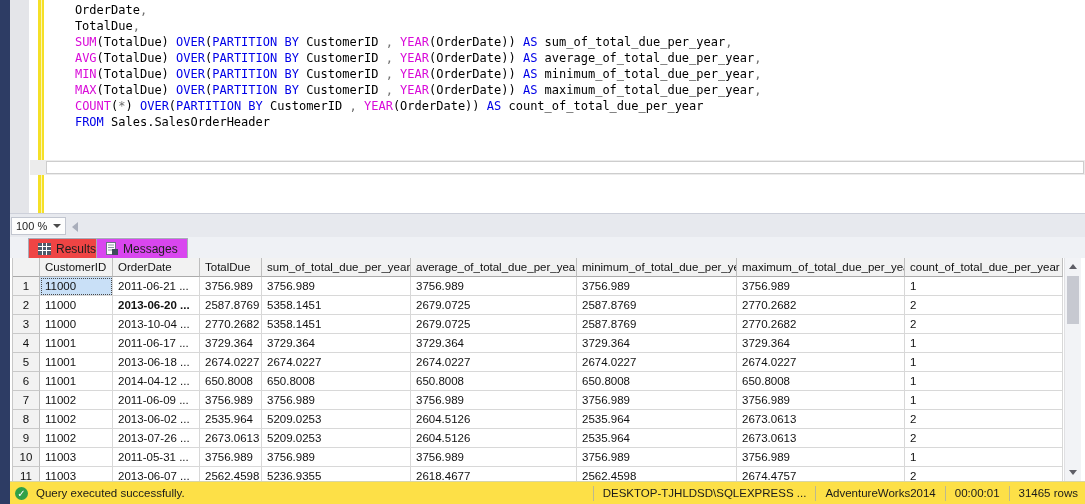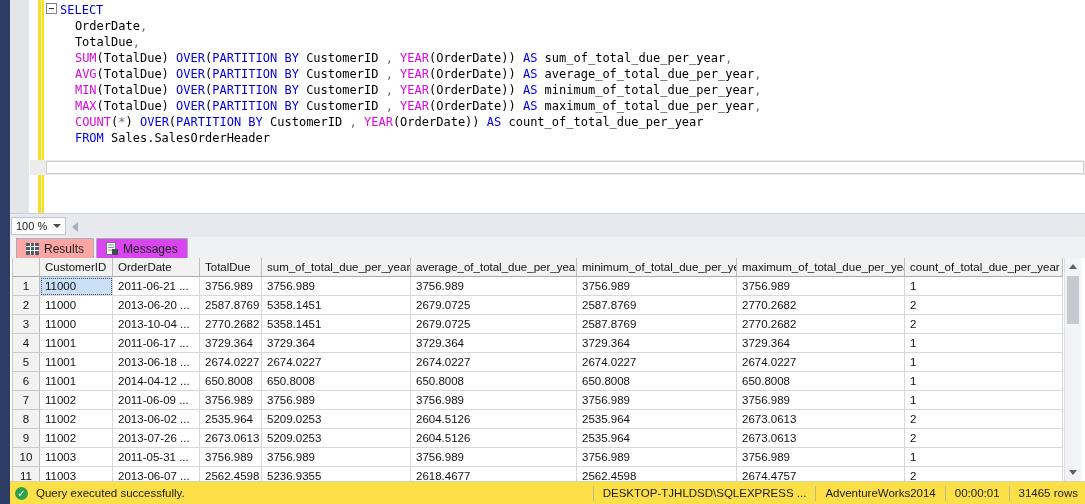--- a/index.html
+++ b/index.html
@@ -34,21 +34,21 @@
   .zoom-arrow{width:0;height:0;border-left:4px solid transparent;border-right:4px solid transparent;
               border-top:4px solid #4A4A4A;margin-right:4px;}
   .hscroll-left{position:absolute;left:62px;top:8px;width:0;height:0;
                 border-top:5px solid transparent;border-bottom:5px solid transparent;
                 border-right:6px solid #A9AEBB;}
 
   
   .tabstrip{position:absolute;left:10px;top:237px;width:1075px;height:21px;background:#EFF1F5;}
   .tab{position:absolute;bottom:0;height:20px;box-sizing:border-box;display:flex;align-items:center;
        gap:5px;padding:0 9px;font-size:12px;color:#1E1E1E;border:1px solid #A8ADB9;border-bottom:none;}
-  .tab-results{left:6px;background:#fca5a5;}
+  .tab-results{left:18px;background:#ef4444;}
   .tab-messages{left:86px;background:#d946ef;}
 
   .grid{position:absolute;left:12px;top:258px;width:1052px;height:223px;overflow:hidden;background:#fff;
         border-left:1px solid #C8C8C8;box-sizing:border-box;}
   .grow{display:flex;height:19px;}
   .gcell{box-sizing:border-box;flex:none;border-right:1px solid #D8D8D8;border-bottom:1px solid #D8D8D8;
          font-size:11.5px;color:#111;padding:3px 0 0 5px;overflow:hidden;white-space:nowrap;}
   .ghead .gcell{background:#F2F2F2;border-right:1px solid #BEBEBE;border-bottom:1px solid #ABABAB;}
   .rownum{background:#F2F2F2;border-right:1px solid #BEBEBE;border-bottom:1px solid #C9C9C9;
           text-align:center;padding-left:0;}
@@ -81,21 +81,20 @@
 
   <div class="edge-strip"></div>
 
   <div class="editor">
     <div class="gutter"></div>
     <div class="track-bar"></div>
     <div class="track-seam"></div>
     <div class="current-line-band"></div>
     <div class="current-line-box"></div>
     <div class="code">
-        <div class="code-line"><span class="fold-box"></span><span class="tk-kw">SELECT</span></div>
         <div class="code-line"><span class="tk-plain">    OrderDate</span><span class="tk-op">,</span></div>
         <div class="code-line"><span class="tk-plain">    TotalDue</span><span class="tk-op">,</span></div>
         <div class="code-line"><span class="tk-plain">    </span><span class="tk-fn">SUM</span><span class="tk-plain">(TotalDue) </span><span class="tk-kw">OVER</span><span class="tk-plain">(</span><span class="tk-kw">PARTITION BY</span><span class="tk-plain"> CustomerID </span><span class="tk-op">,</span><span class="tk-plain"> </span><span class="tk-fn">YEAR</span><span class="tk-plain">(OrderDate)) </span><span class="tk-kw">AS</span><span class="tk-plain"> sum_of_total_due_per_year</span><span class="tk-op">,</span></div>
         <div class="code-line"><span class="tk-plain">    </span><span class="tk-fn">AVG</span><span class="tk-plain">(TotalDue) </span><span class="tk-kw">OVER</span><span class="tk-plain">(</span><span class="tk-kw">PARTITION BY</span><span class="tk-plain"> CustomerID </span><span class="tk-op">,</span><span class="tk-plain"> </span><span class="tk-fn">YEAR</span><span class="tk-plain">(OrderDate)) </span><span class="tk-kw">AS</span><span class="tk-plain"> average_of_total_due_per_year</span><span class="tk-op">,</span></div>
         <div class="code-line"><span class="tk-plain">    </span><span class="tk-fn">MIN</span><span class="tk-plain">(TotalDue) </span><span class="tk-kw">OVER</span><span class="tk-plain">(</span><span class="tk-kw">PARTITION BY</span><span class="tk-plain"> CustomerID </span><span class="tk-op">,</span><span class="tk-plain"> </span><span class="tk-fn">YEAR</span><span class="tk-plain">(OrderDate)) </span><span class="tk-kw">AS</span><span class="tk-plain"> minimum_of_total_due_per_year</span><span class="tk-op">,</span></div>
         <div class="code-line"><span class="tk-plain">    </span><span class="tk-fn">MAX</span><span class="tk-plain">(TotalDue) </span><span class="tk-kw">OVER</span><span class="tk-plain">(</span><span class="tk-kw">PARTITION BY</span><span class="tk-plain"> CustomerID </span><span class="tk-op">,</span><span class="tk-plain"> </span><span class="tk-fn">YEAR</span><span class="tk-plain">(OrderDate)) </span><span class="tk-kw">AS</span><span class="tk-plain"> maximum_of_total_due_per_year</span><span class="tk-op">,</span></div>
         <div class="code-line"><span class="tk-plain">    </span><span class="tk-fn">COUNT</span><span class="tk-plain">(</span><span class="tk-op">*</span><span class="tk-plain">) </span><span class="tk-kw">OVER</span><span class="tk-plain">(</span><span class="tk-kw">PARTITION BY</span><span class="tk-plain"> CustomerID </span><span class="tk-op">,</span><span class="tk-plain"> </span><span class="tk-fn">YEAR</span><span class="tk-plain">(OrderDate)) </span><span class="tk-kw">AS</span><span class="tk-plain"> count_of_total_due_per_year</span></div>
         <div class="code-line"><span class="tk-plain">    </span><span class="tk-kw">FROM</span><span class="tk-plain"> Sales.SalesOrderHeader</span></div>
       </div>
   </div>
@@ -151,21 +150,21 @@
           <div class="gcell" style="width: 62px;">3756.989</div>
           <div class="gcell" style="width: 149px;">3756.989</div>
           <div class="gcell" style="width: 166px;">3756.989</div>
           <div class="gcell" style="width: 160px;">3756.989</div>
           <div class="gcell" style="width: 168px;">3756.989</div>
           <div class="gcell" style="width: 158px;">1</div>
         </div>
         <div class="grow">
           <div class="gcell rownum" style="width: 27px;">2</div>
           <div class="gcell" style="width: 73px;">11000</div>
-          <div class="gcell" style="width: 87px;">2013-06-20 ...</div>
+          <div class="gcell" style="width: 87px; font-weight: bold;">2013-06-20 ...</div>
           <div class="gcell" style="width: 62px;">2587.8769</div>
           <div class="gcell" style="width: 149px;">5358.1451</div>
           <div class="gcell" style="width: 166px;">2679.0725</div>
           <div class="gcell" style="width: 160px;">2587.8769</div>
           <div class="gcell" style="width: 168px;">2770.2682</div>
           <div class="gcell" style="width: 158px;">2</div>
         </div>
         <div class="grow">
           <div class="gcell rownum" style="width: 27px;">3</div>
           <div class="gcell" style="width: 73px;">11000</div>

